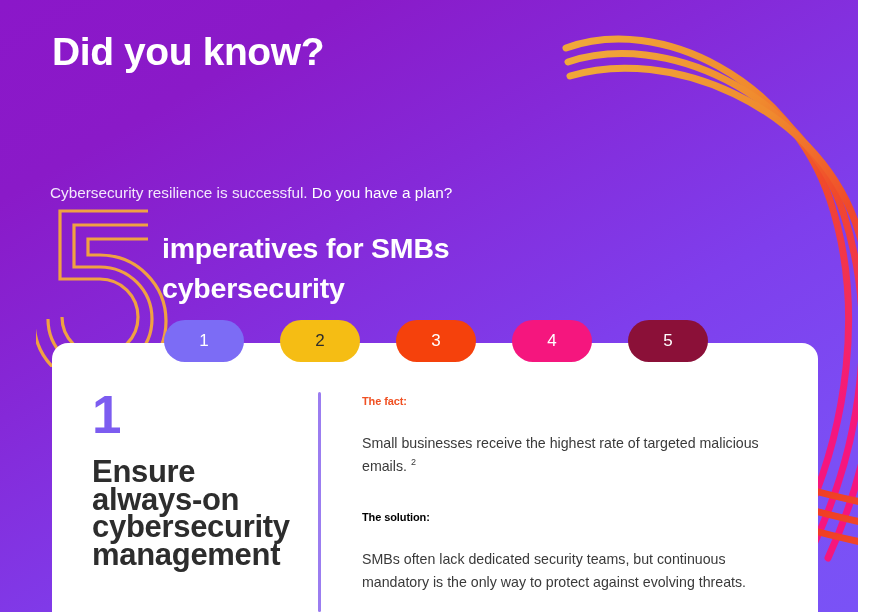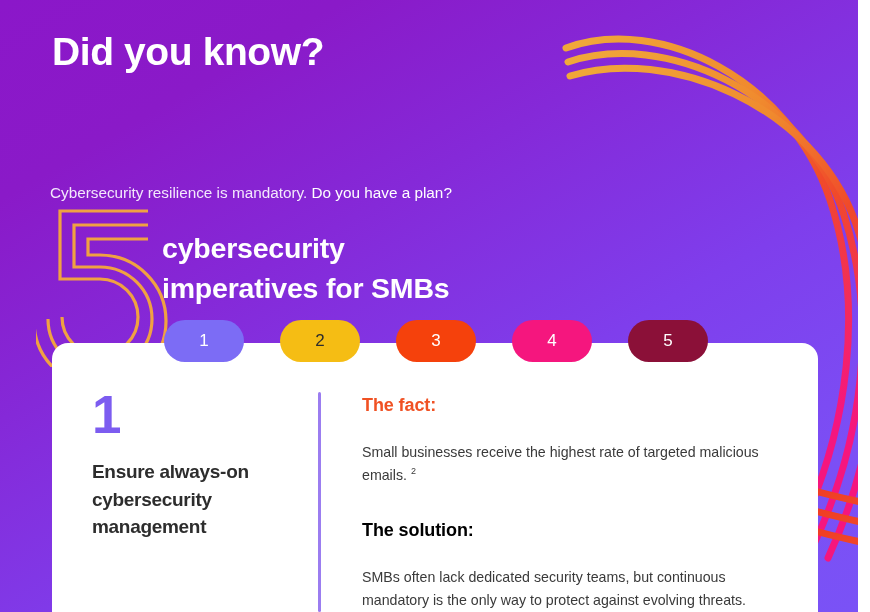--- a/index.html
+++ b/index.html
@@ -129,21 +129,21 @@
   }
   .step-num {
     font-size: 53px;
     font-weight: 700;
     color: #7C5CF0;
     line-height: 1;
     letter-spacing: -1px;
   }
   .step-title {
     margin-top: 17px;
-    font-size: 19px;
+    font-size: 31px;
     line-height: 27.5px;
     font-weight: 700;
     color: #2D2D2D;
     letter-spacing: -0.3px;
     max-width: 215px;
   }
 
   .divider {
     position: absolute;
     left: 318px;
@@ -153,21 +153,21 @@
     background: #9B7DF0;
     border-radius: 2px;
     z-index: 5;
   }
 
   .col-right {
     flex: 1;
     padding: 52px 40px 0 44px;
   }
   .kicker {
-    font-size: 18px;
+    font-size: 11px;
     font-weight: 700;
     letter-spacing: -0.1px;
   }
   .kicker.fact { color: #F05123; }
   .kicker.solution { color: #000000; }
 
   .body-txt {
     margin-top: 25px;
     font-size: 14.2px;
     line-height: 23px;
@@ -209,34 +209,34 @@
       <path d="M800,487 C836,497 868,505 900,508" stroke="url(#arcGrad2)" stroke-width="7"></path>
       <path d="M800,507 C836,517 868,525 900,528" stroke="url(#arcGrad2)" stroke-width="7"></path>
       <path d="M800,527 C836,537 868,545 900,548" stroke="url(#arcGrad2)" stroke-width="7"></path>
     </g>
   </svg>
 
   <h1 class="headline">Did you know?</h1>
 
 
   <p class="lede-2">
-    <span>Cybersecurity resilience is mandatory. </span><b>Do you have a plan?</b>
+    <span>Cybersecurity resilience is successful. </span><b>Do you have a plan?</b>
   </p>
 
   <svg class="big-five" viewBox="0 0 148 160" xmlns="http://www.w3.org/2000/svg">
     <g fill="none" stroke="#F0A142" stroke-width="3.2" stroke-linejoin="miter">
       <path d="M112,4 H24 V72 h40 a38,38 0 1 1 -38,38"></path>
       <path d="M112,18 H38 V60 h26 a52,52 0 1 1 -52,52"></path>
       <path d="M112,32 H52 V48 h12 a66,66 0 1 1 -66,66"></path>
     </g>
   </svg>
 
   <div class="sec-title">
+    <div>imperatives for SMBs</div>
     <div>cybersecurity</div>
-    <div>imperatives for SMBs</div>
   </div>
 
   <div class="tabs">
     <div class="tab" style="background: rgb(124, 108, 245); color: rgb(255, 255, 255);">
         <span>1</span>
       </div>
     <div class="tab" style="background: rgb(245, 189, 20); color: rgb(45, 45, 45);">
         <span>2</span>
       </div>
     <div class="tab" style="background: rgb(245, 65, 12); color: rgb(255, 255, 255);">

